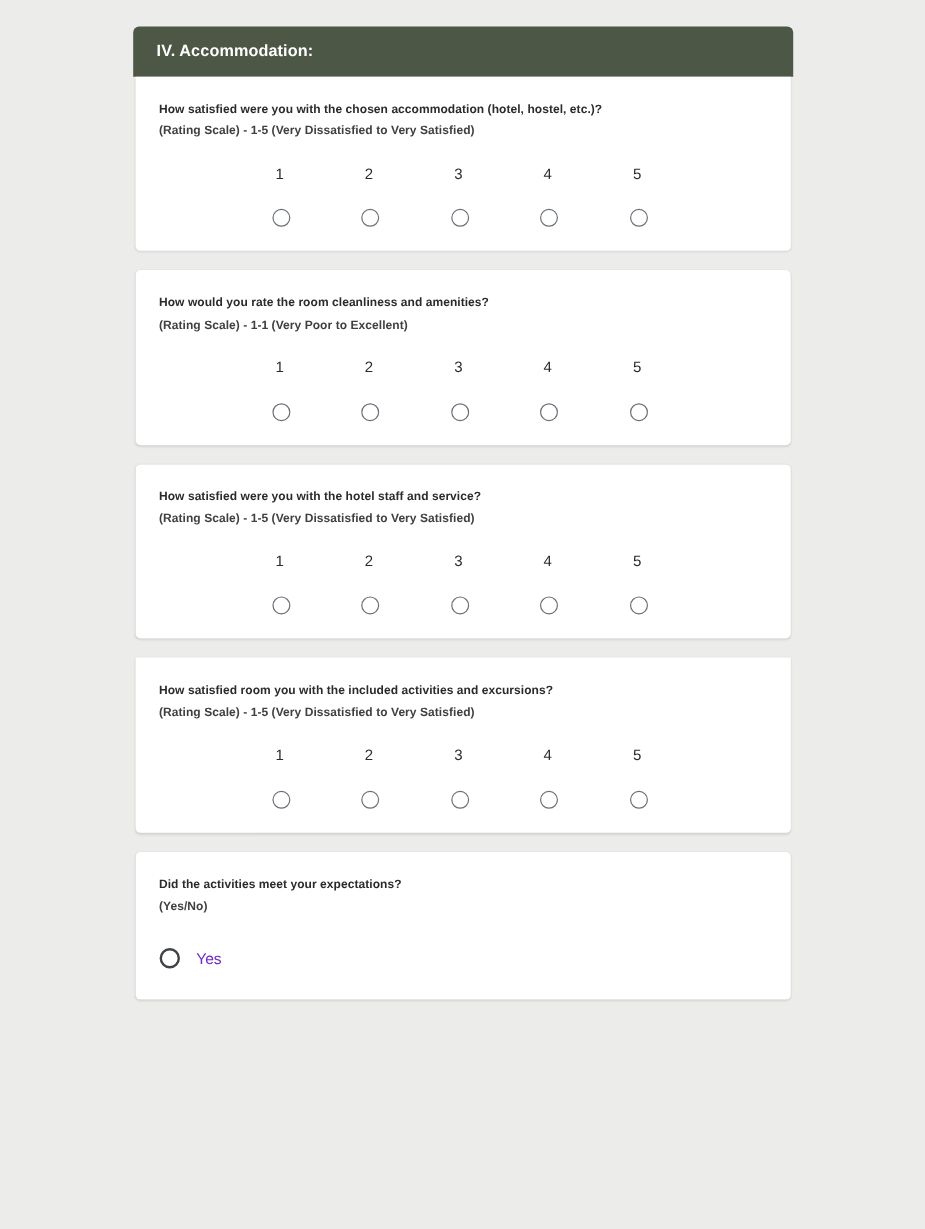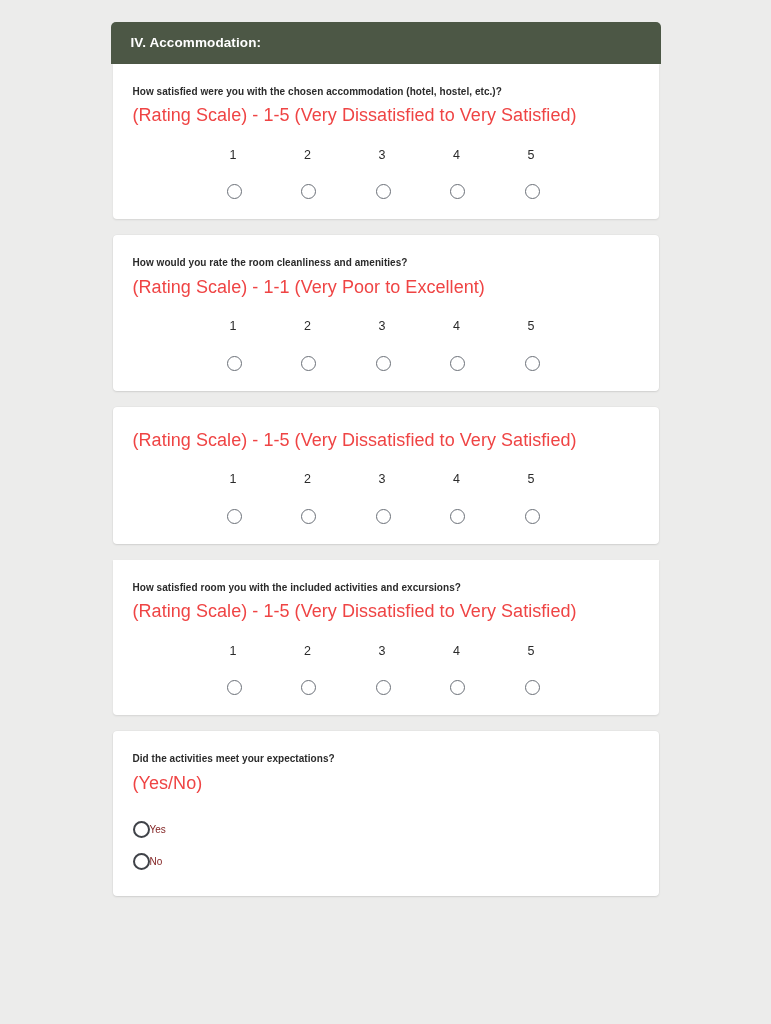--- a/index.html
+++ b/index.html
@@ -56,23 +56,23 @@
 
   .q-title {
     font-size: 10px;
     font-weight: bold;
     color: #2b2b2b;
     line-height: 1.25;
     margin: 0 0 6px 0;
     letter-spacing: 0.05px;
   }
   .q-sub {
-    font-size: 18px;
-    font-weight: normal;
-    color: #ef4444;
+    font-size: 10px;
+    font-weight: bold;
+    color: #404040;
     line-height: 1.25;
     margin: 0;
     letter-spacing: 0.05px;
   }
 
   
   .scale {
     margin-top: 22px;
     padding-left: 94px;
     display: flex;
@@ -114,22 +114,23 @@
   .choice-radio {
     width: 17px;
     height: 17px;
     border: 2px solid #3f4248;
     border-radius: 50%;
     box-sizing: border-box;
     background: #ffffff;
     flex: 0 0 auto;
   }
   .choice-label {
-    font-size: 10px;
-    color: #7f1d1d;
+    font-size: 13px;
+    color: #6d28d9;
+    margin-left: 14px;
     line-height: 1;
   }
 
   .spacer-bottom { height: 6px; }
 </style>
 </head>
 <body>
 
 <div class="form-wrap">
 
@@ -183,20 +184,21 @@
         <span class="scale-radio"></span>
       </div>
       <div class="scale-col">
         <span class="scale-num">5</span>
         <span class="scale-radio"></span>
       </div>
     </div>
   </div>
 
   <div class="card">
+    <p class="q-title">How satisfied were you with the hotel staff and service?</p>
     <p class="q-sub">(Rating Scale) - 1-5 (Very Dissatisfied to Very Satisfied)</p>
     <div class="scale">
       <div class="scale-col">
         <span class="scale-num">1</span>
         <span class="scale-radio"></span>
       </div>
       <div class="scale-col">
         <span class="scale-num">2</span>
         <span class="scale-radio"></span>
       </div>
@@ -244,21 +246,17 @@
   </div>
 
   <div class="card">
     <p class="q-title">Did the activities meet your expectations?</p>
     <p class="q-sub">(Yes/No)</p>
     <div class="choices">
       <div class="choice-row">
         <span class="choice-radio"></span>
         <span class="choice-label">Yes</span>
       </div>
-      <div class="choice-row">
-        <span class="choice-radio"></span>
-        <span class="choice-label">No</span>
-      </div>
     </div>
     <div class="spacer-bottom"></div>
   </div>
 
 </div>
 
 </body></html>

